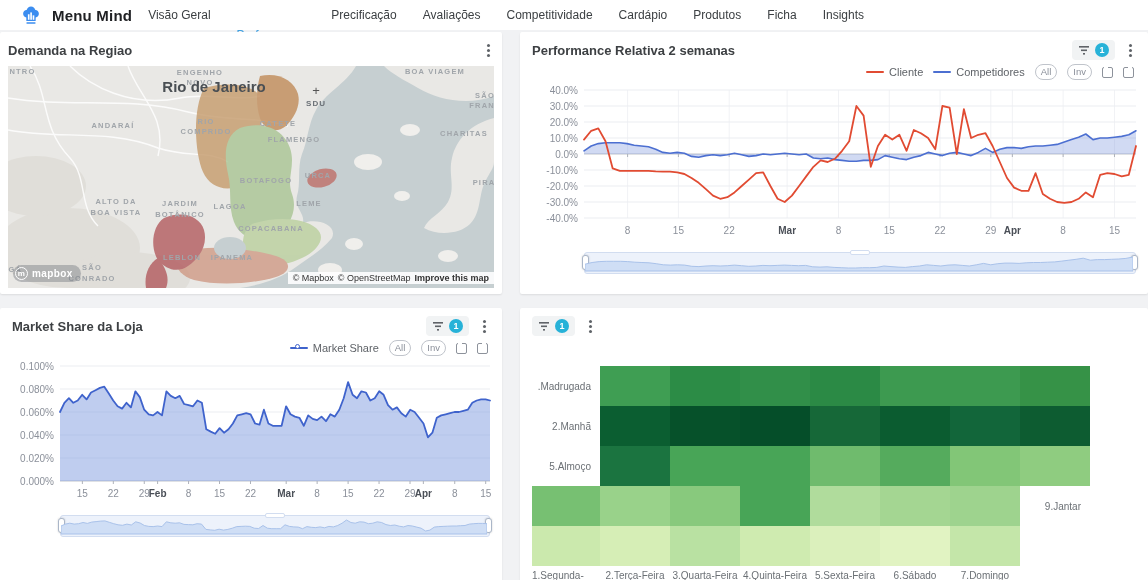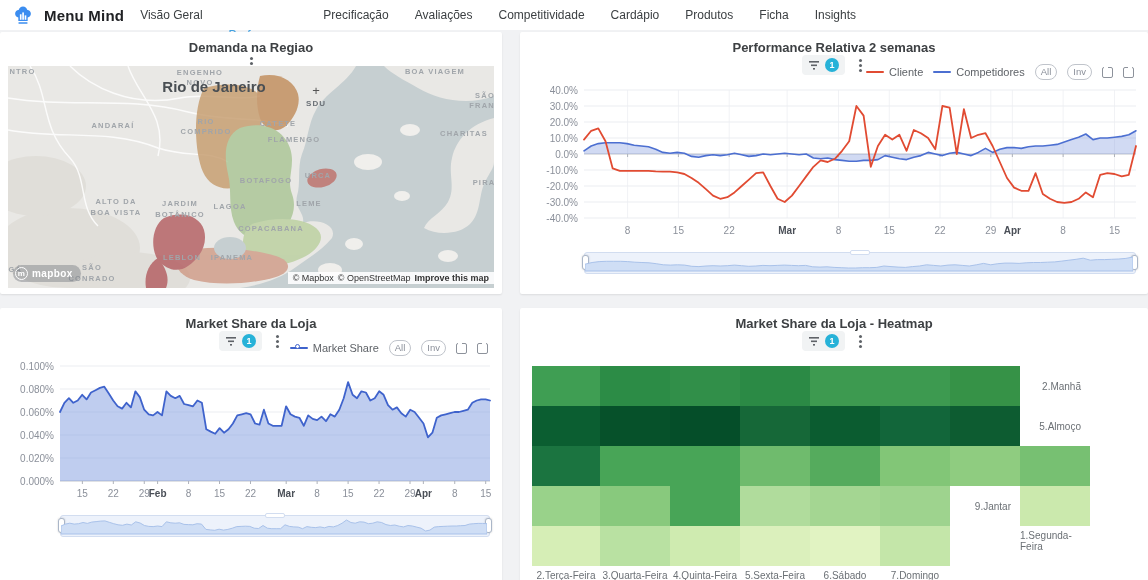--- a/index.html
+++ b/index.html
@@ -1,29 +1,29 @@
 <!DOCTYPE html>
 <html><head>
 <meta charset="utf-8">
 <style>
   * { box-sizing: border-box; margin: 0; padding: 0; }
   html,body { width:1148px; height:580px; overflow:hidden; background:#f1f2f4;
     font-family:"Liberation Sans", sans-serif; }
   
-  .nav { height:30px; background:#fff; display:flex; align-items:center; padding-left:12px; }
+  .nav { height:30px; background:#fff; display:flex; align-items:center; padding-left:20px; }
   .brand { font-size:15px; font-weight:700; color:#202124; margin:0 16px 0 10px; letter-spacing:.2px;}
   .nav-items { display:flex; align-items:center; gap:26px; font-size:12px; color:#3c4043;}
   .nav-item { cursor:pointer; white-space:nowrap; }
   .nav-item.active { color:#41a0e0; }
   
   .dash { display:grid; grid-template-columns:502px 628px; grid-template-rows:262px 278px;
     gap:14px 18px; padding-top:2px; background:#f1f2f4;}
   .panel { background:#fff; box-shadow:0 1px 2px rgba(0,0,0,.09); border-radius:2px; padding:8px 12px; overflow:hidden;}
   .panel.map-panel { padding:8px 8px; }
-  .p-head { display:flex; justify-content:space-between; align-items:center; height:20px;flex-direction:column;}
+  .p-head { display:flex; justify-content:space-between; align-items:center; height:20px;}
   .p-title { font-size:13px; font-weight:700; color:#3d4043; }
   .head-right { display:flex; align-items:center; gap:10px; }
   .filter-pill { display:flex; align-items:center; gap:5px; background:#f1f3f4; border-radius:4px;
     padding:3px 6px; cursor:pointer;}
   .badge { width:14px; height:14px; border-radius:50%; background:#27b2d8; color:#fff; font-size:9px;
     font-weight:700; display:flex; align-items:center; justify-content:center;}
   .kebab { display:flex; flex-direction:column; gap:2px; padding:2px 4px; cursor:pointer;}
   .kebab i { width:3px; height:3px; border-radius:50%; background:#5f6368; }
   
   .legend { display:flex; justify-content:flex-end; align-items:center; gap:10px; height:20px;
@@ -364,38 +364,38 @@
       <div class="handle l"></div>
       <div class="handle r"></div>
     <svg width="426" height="20" style="position:absolute;left:0;top:0;">
           <path d="M0.0,10.0L4.4,8.1L8.8,7.2L13.2,8.1L17.6,7.7L22.0,6.5L26.4,7.4L30.7,6.1L35.1,5.6L39.5,5.1L43.9,4.9L48.3,6.3L52.7,7.7L57.1,8.8L61.5,9.3L65.9,8.1L70.3,9.0L74.7,5.8L79.1,7.0L83.4,9.5L87.8,10.4L92.2,10.6L96.6,10.0L101.0,10.6L105.4,5.8L109.8,6.8L114.2,7.2L118.6,6.8L123.0,8.4L127.4,8.6L131.8,8.8L136.1,7.7L140.5,8.1L144.9,13.4L149.3,13.9L153.7,14.3L158.1,13.2L162.5,14.1L166.9,13.4L171.3,12.2L175.7,10.6L180.1,10.4L184.5,10.2L188.8,10.4L193.2,12.2L197.6,12.5L202.0,9.5L206.4,12.2L210.8,12.7L215.2,12.7L219.6,12.7L224.0,8.8L228.4,10.4L232.8,10.9L237.2,11.1L241.5,12.7L245.9,10.6L250.3,11.3L254.7,11.6L259.1,10.9L263.5,11.8L267.9,10.4L272.3,10.9L276.7,9.5L281.1,7.2L285.5,4.0L289.9,6.5L294.2,7.2L298.6,5.8L303.0,6.1L307.4,7.7L311.8,7.2L316.2,5.8L320.6,6.5L325.0,8.6L329.4,9.5L333.8,9.0L338.2,10.2L342.6,10.9L346.9,9.5L351.3,10.0L355.7,11.1L360.1,12.2L364.5,15.0L368.9,14.1L373.3,11.1L377.7,10.6L382.1,10.4L386.5,10.2L390.9,10.0L395.3,10.0L399.6,9.7L404.0,9.5L408.4,8.1L412.8,7.7L417.2,7.4L421.6,7.4L426.0,7.7L426,18L0,18Z" fill="#cfdef5" stroke="#a9c2ea" stroke-width="1"></path>
         </svg>
       </div>
   </div>
 
   <div class="panel">
     <div class="p-head">
-      <span class="p-title">Market Share da Loja - Heatmap</span>
       <div class="head-right">
         <div class="filter-pill">
           <svg width="12" height="11" viewBox="0 0 12 11">
             <rect x="1" y="1" width="10" height="1.6" fill="#5f6368"></rect>
             <rect x="3" y="4.5" width="6" height="1.6" fill="#5f6368"></rect>
             <rect x="5" y="8" width="2" height="1.6" fill="#5f6368"></rect>
           </svg>
           <span class="badge">1</span>
         </div>
         <span class="kebab">
             <i></i>
             <i></i>
             <i></i>
           </span>
       </div>
     </div>
     <div class="hm" id="heatmap">
+        <div class="rlabel">.Madrugada</div>
         <div class="cell" style="background: rgb(63, 158, 83);"></div>
         <div class="cell" style="background: rgb(44, 140, 70);"></div>
         <div class="cell" style="background: rgb(49, 143, 73);"></div>
         <div class="cell" style="background: rgb(43, 138, 69);"></div>
         <div class="cell" style="background: rgb(61, 154, 80);"></div>
         <div class="cell" style="background: rgb(61, 154, 80);"></div>
         <div class="cell" style="background: rgb(54, 146, 71);"></div>
         <div class="rlabel">2.Manhã</div>
         <div class="cell" style="background: rgb(11, 94, 49);"></div>
         <div class="cell" style="background: rgb(6, 81, 42);"></div>

